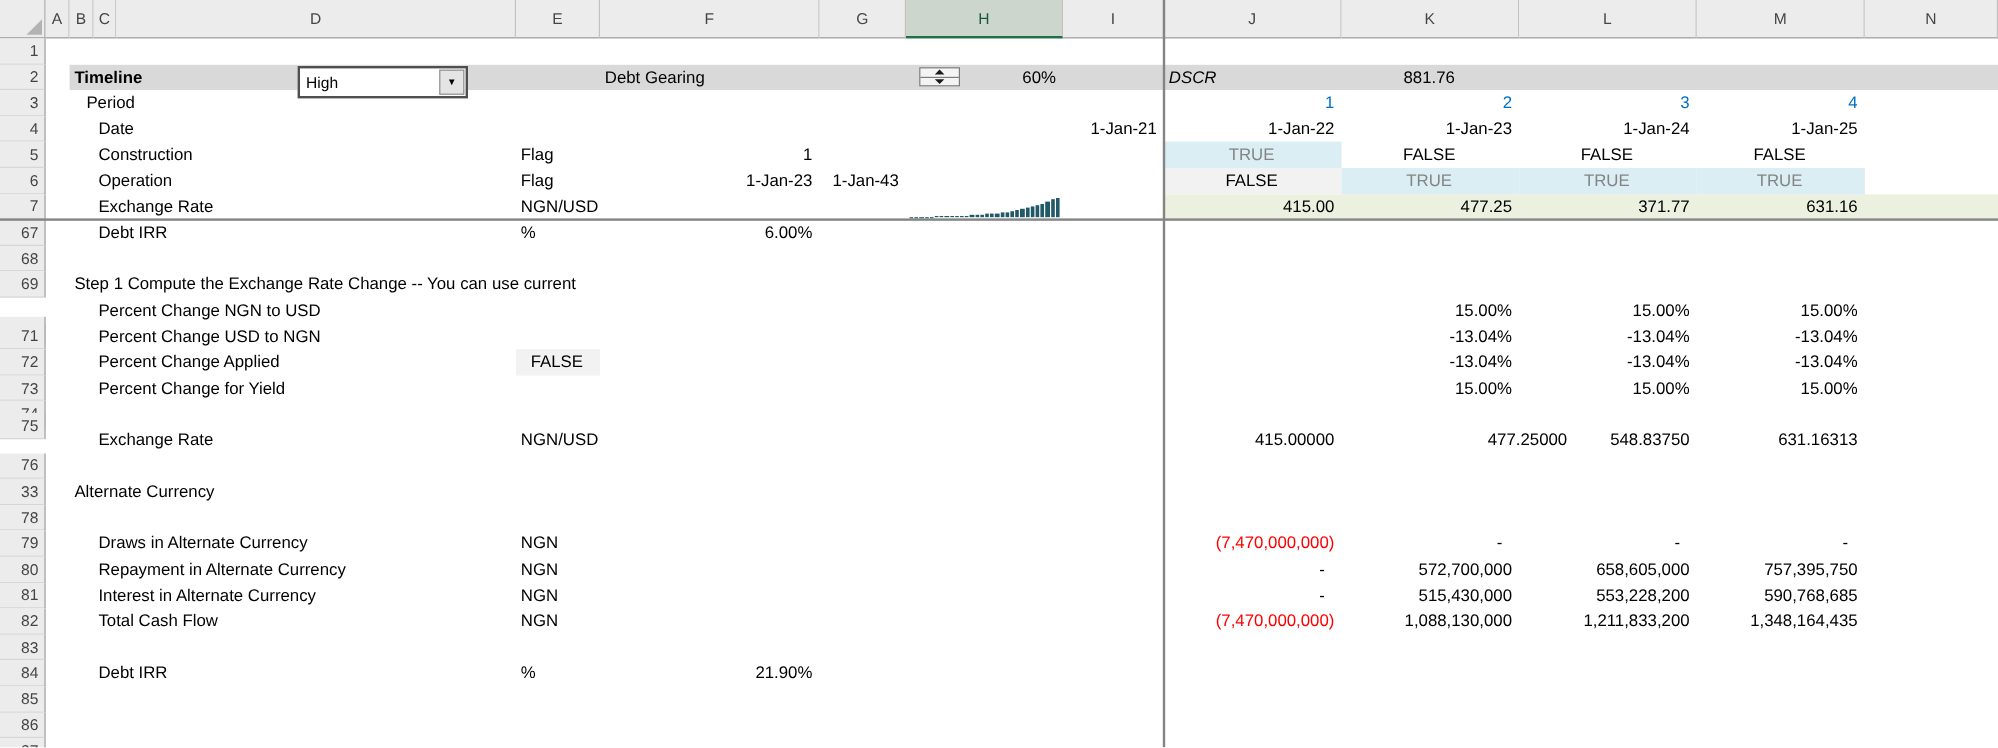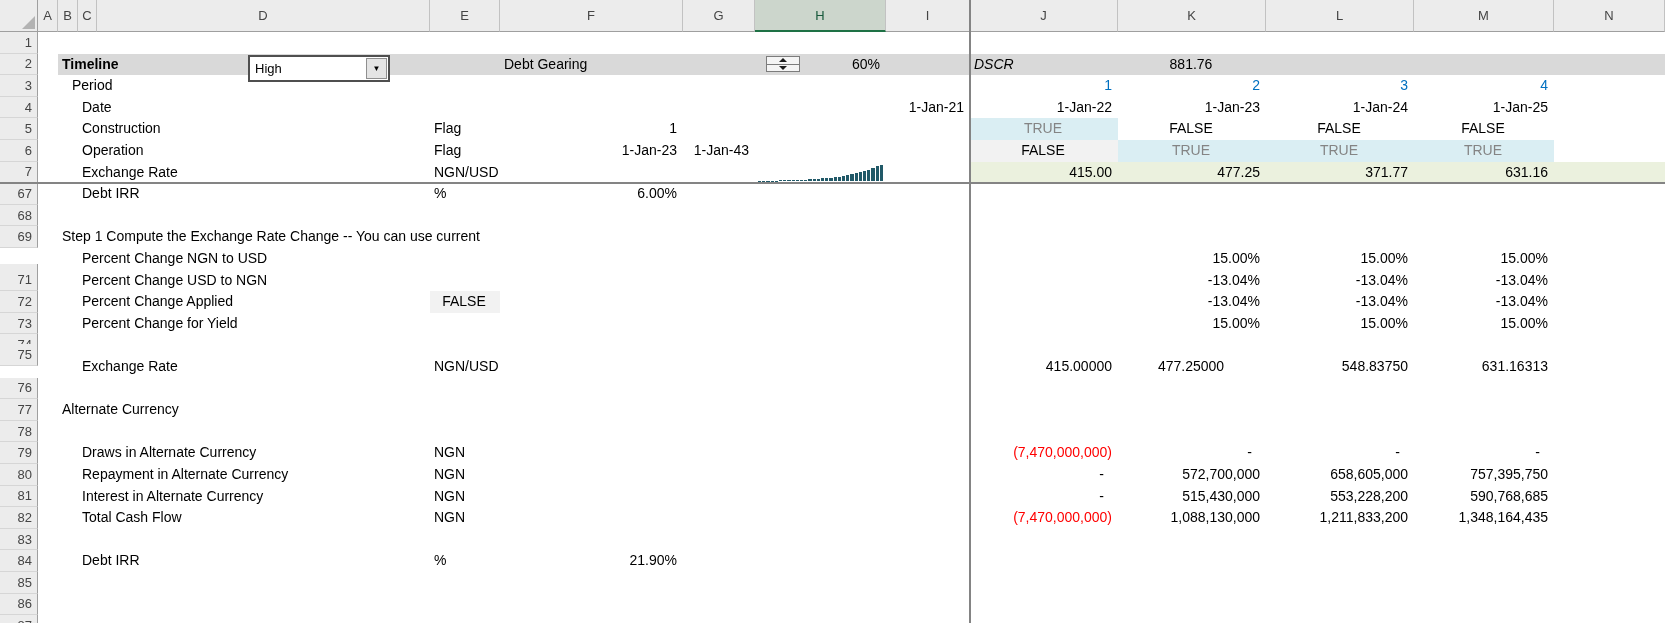--- a/index.html
+++ b/index.html
@@ -171,25 +171,25 @@
     <div class="rowhdr-cell" style="left: 0px; top: 312.8px; width: 38px; height: 21.6px;">73</div>
     <div class="cell" style="left: 78px; top: 312.8px; height: 21.6px; line-height: 21.6px;">Percent Change for Yield</div>
     <div class="cell" style="left: 1118px; top: 312.8px; height: 21.6px; line-height: 21.6px; width: 148px; text-align: right;">15.00%</div>
     <div class="cell" style="left: 1266px; top: 312.8px; height: 21.6px; line-height: 21.6px; width: 148px; text-align: right;">15.00%</div>
     <div class="cell" style="left: 1414px; top: 312.8px; height: 21.6px; line-height: 21.6px; width: 140px; text-align: right;">15.00%</div>
     <div class="rowhdr-cell" style="left: 0px; top: 334.4px; width: 38px; height: 21.6px;">74</div>
     <div class="rowhdr-cell" style="left: 0px; top: 344px; width: 38px; height: 21.6px;">75</div>
     <div class="cell" style="left: 78px; top: 356px; height: 21.6px; line-height: 21.6px;">Exchange Rate</div>
     <div class="cell" style="left: 430px; top: 356px; height: 21.6px; line-height: 21.6px;">NGN/USD</div>
     <div class="cell" style="left: 970px; top: 356px; height: 21.6px; line-height: 21.6px; width: 148px; text-align: right;">415.00000</div>
-    <div class="cell" style="left: 1118px; top: 356px; height: 21.6px; line-height: 21.6px; width: 148px; text-align: center;">477.25000</div>
+    <div class="cell" style="left: 1164px; top: 356px; height: 21.6px; line-height: 21.6px; width: 148px; text-align: right;">477.25000</div>
     <div class="cell" style="left: 1266px; top: 356px; height: 21.6px; line-height: 21.6px; width: 148px; text-align: right;">548.83750</div>
     <div class="cell" style="left: 1414px; top: 356px; height: 21.6px; line-height: 21.6px; width: 140px; text-align: right;">631.16313</div>
     <div class="rowhdr-cell" style="left: 0px; top: 377.6px; width: 38px; height: 21.6px;">76</div>
-    <div class="rowhdr-cell" style="left: 0px; top: 399.2px; width: 38px; height: 21.6px;">77</div>
+    <div class="rowhdr-cell" style="left: 0px; top: 399.2px; width: 38px; height: 21.6px;">33</div>
     <div class="cell" style="left: 58px; top: 399.2px; height: 21.6px; line-height: 21.6px;">Alternate Currency</div>
     <div class="rowhdr-cell" style="left: 0px; top: 420.8px; width: 38px; height: 21.6px;">78</div>
     <div class="rowhdr-cell" style="left: 0px; top: 442.4px; width: 38px; height: 21.6px;">79</div>
     <div class="cell" style="left: 78px; top: 442.4px; height: 21.6px; line-height: 21.6px;">Draws in Alternate Currency</div>
     <div class="cell" style="left: 430px; top: 442.4px; height: 21.6px; line-height: 21.6px; width: 70px;">NGN</div>
     <div class="cell" style="left: 970px; top: 442.4px; height: 21.6px; line-height: 21.6px; width: 148px; text-align: right; color: rgb(255, 0, 0);">(7,470,000,000)</div>
     <div class="cell" style="left: 1118px; top: 442.4px; height: 21.6px; line-height: 21.6px; width: 148px; text-align: right; padding-right: 14px;">-</div>
     <div class="cell" style="left: 1266px; top: 442.4px; height: 21.6px; line-height: 21.6px; width: 148px; text-align: right; padding-right: 14px;">-</div>
     <div class="cell" style="left: 1414px; top: 442.4px; height: 21.6px; line-height: 21.6px; width: 140px; text-align: right; padding-right: 14px;">-</div>
     <div class="rowhdr-cell" style="left: 0px; top: 464px; width: 38px; height: 21.6px;">80</div>

